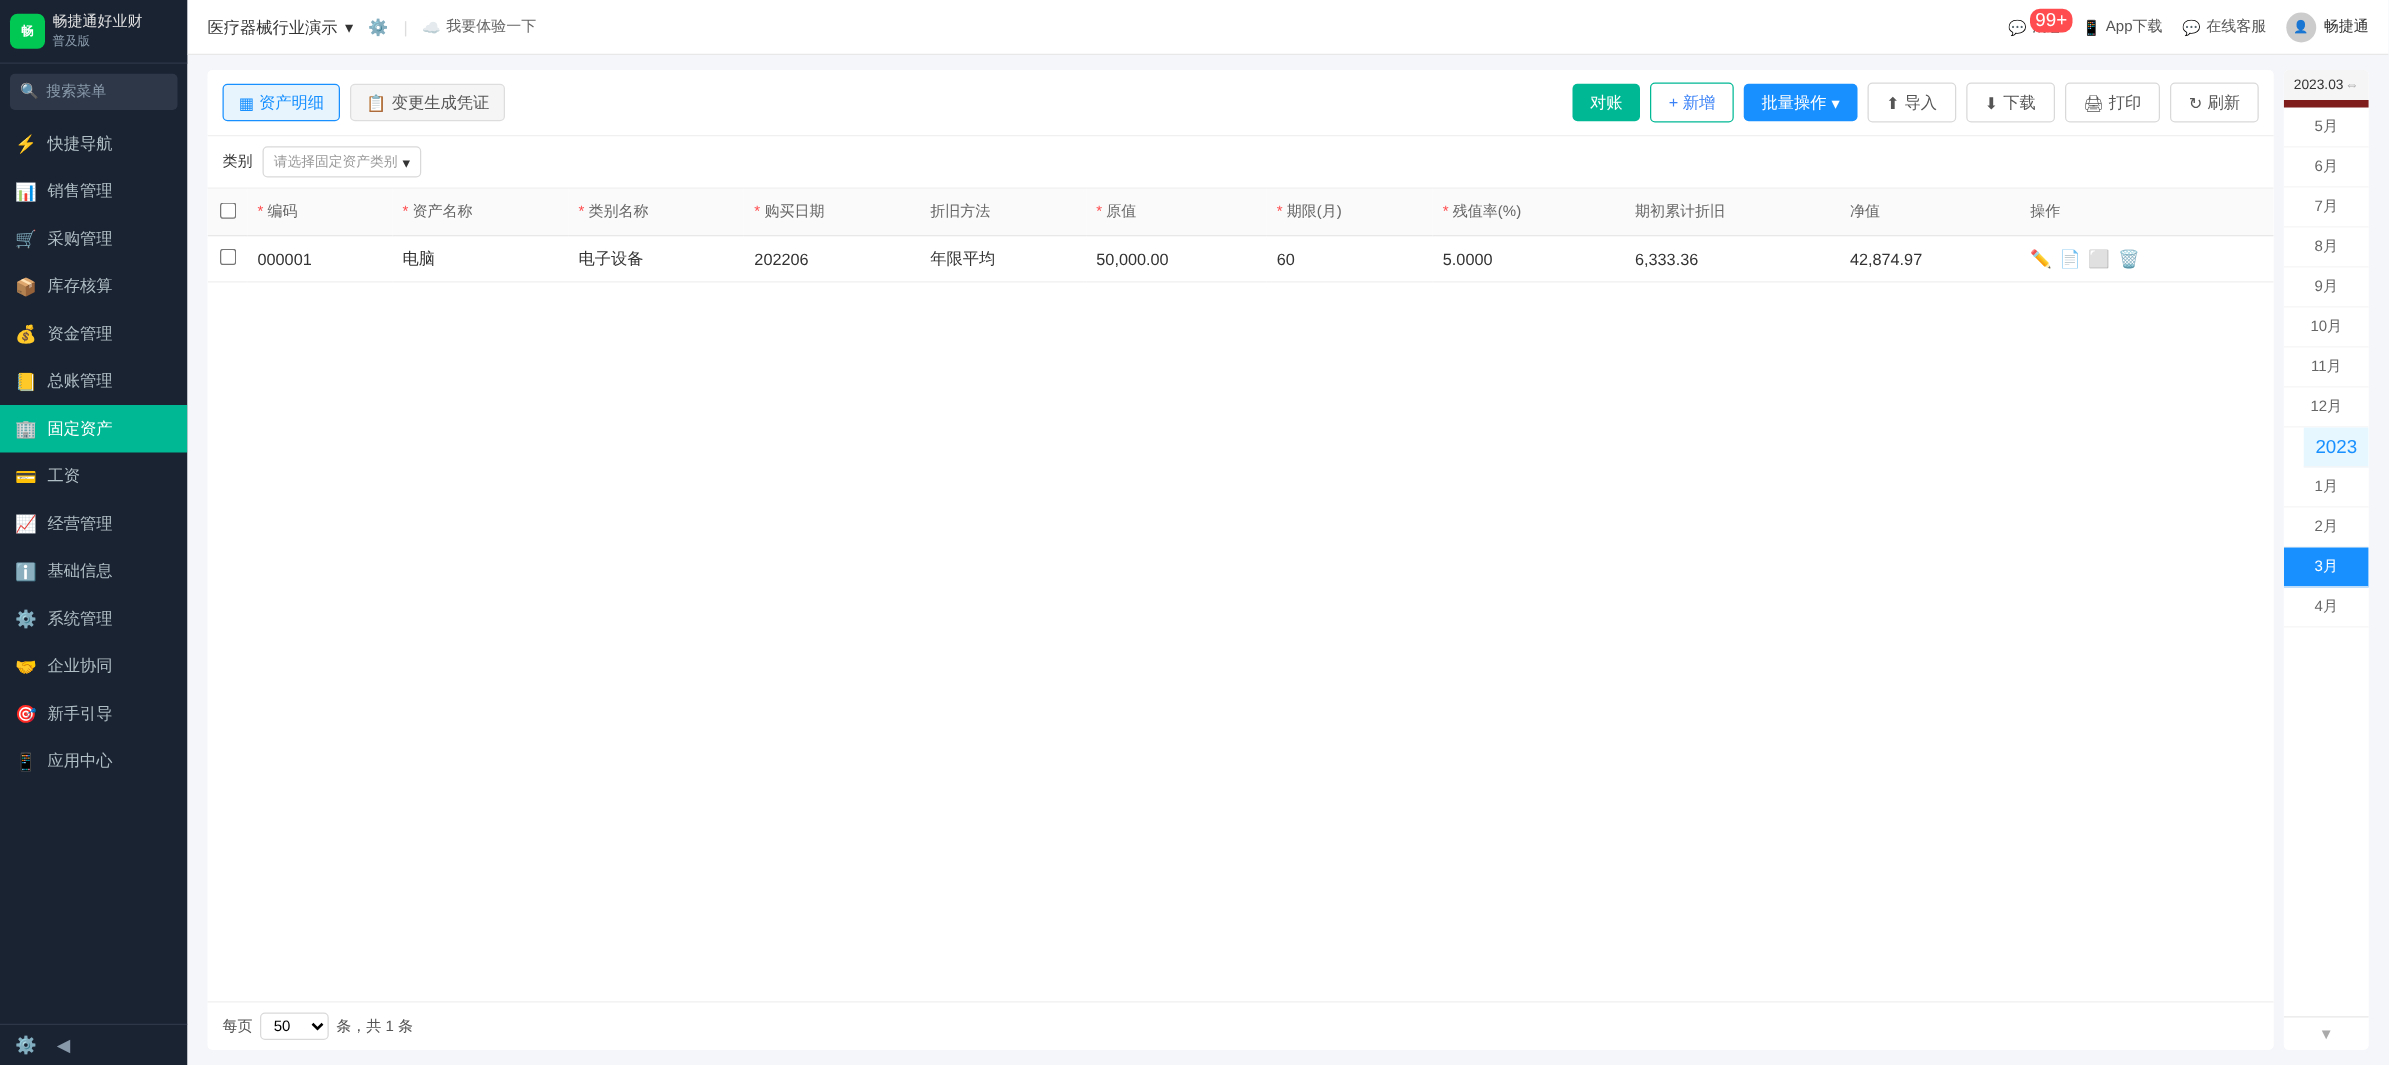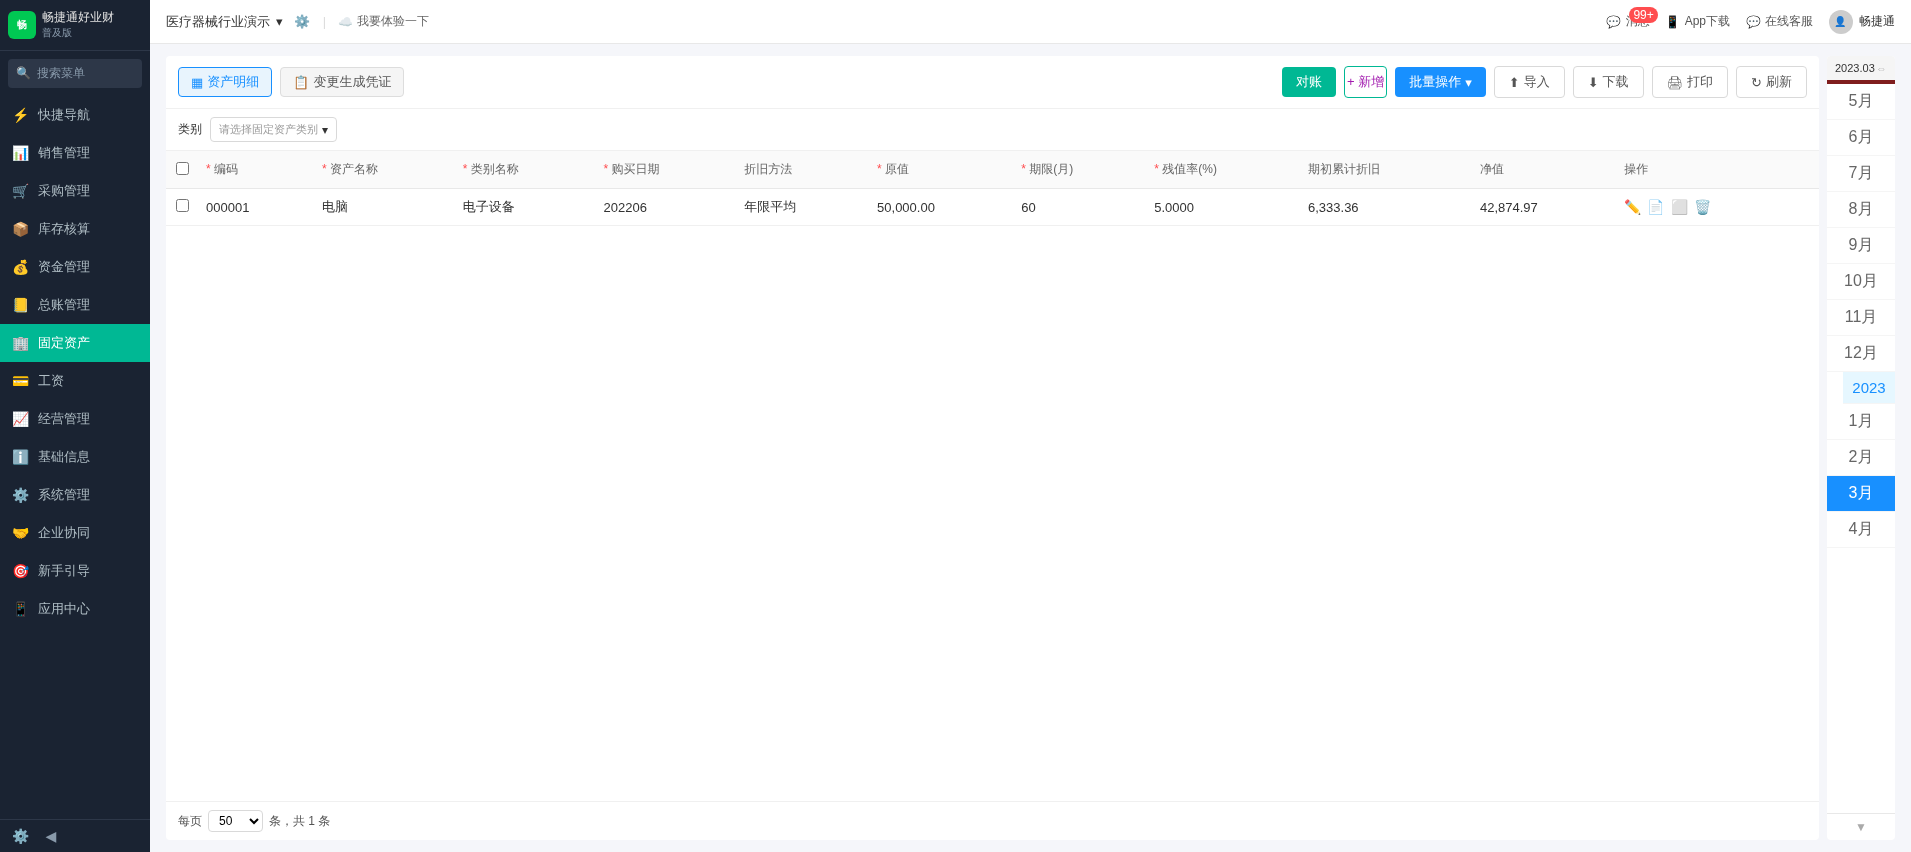--- a/index.html
+++ b/index.html
@@ -138,21 +138,21 @@
       align-items: center;
       gap: 4px;
       color: #555;
       font-size: 12px;
       cursor: pointer;
       position: relative;
     }
     .badge {
       background: #ff4d4f;
       color: white;
-      font-size: 12px;
+      font-size: 15px;
       padding: 1px 4px;
       border-radius: 8px;
       position: absolute;
       top: -6px;
       right: -8px;
     }
     .topbar-user {
       display: flex;
       align-items: center;
       gap: 6px;
@@ -287,23 +287,23 @@
       padding: 6px 14px;
       border-radius: 4px;
       cursor: pointer;
       font-size: 13px;
       display: flex;
       align-items: center;
       gap: 4px;
     }
     .btn-add {
       background: white;
-      color: #a21caf;
+      color: #3b82f6;
       border: 1px solid #00b894;
-      padding: 6px 2px;
+      padding: 6px 14px;
       border-radius: 4px;
       cursor: pointer;
       font-size: 13px;
       display: flex;
       align-items: center;
       gap: 4px;
     }
 
     
     .filter-bar {
@@ -431,33 +431,33 @@
     }
     .right-panel-header {
       width: 100%;
       background: #f5f5f5;
       display: flex;
       align-items: center;
       justify-content: space-between;
       padding: 6px 8px;
       font-size: 11px;
       color: #333;
-      border-bottom: 4px solid #7f1d1d;
+      border-bottom: 6px solid #7f1d1d;
     }
     .timeline-month-list {
       width: 100%;
       flex: 1;
       overflow-y: auto;
     }
     .timeline-month {
       padding: 7px 0;
       text-align: center;
       color: #666;
       cursor: pointer;
-      font-size: 16px;
+      font-size: 12px;
       border-bottom: 1px solid #f5f5f5;
     }
     .timeline-month.current {
       background: #1890ff;
       color: white;
       border-radius: 0;
     }
     .timeline-month.year-label {
       background: #e6f7ff;
       color: #1890ff;

